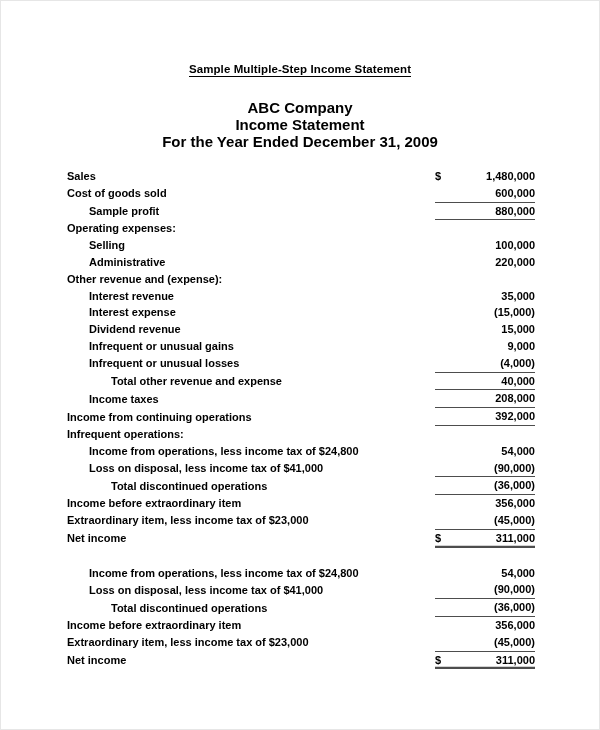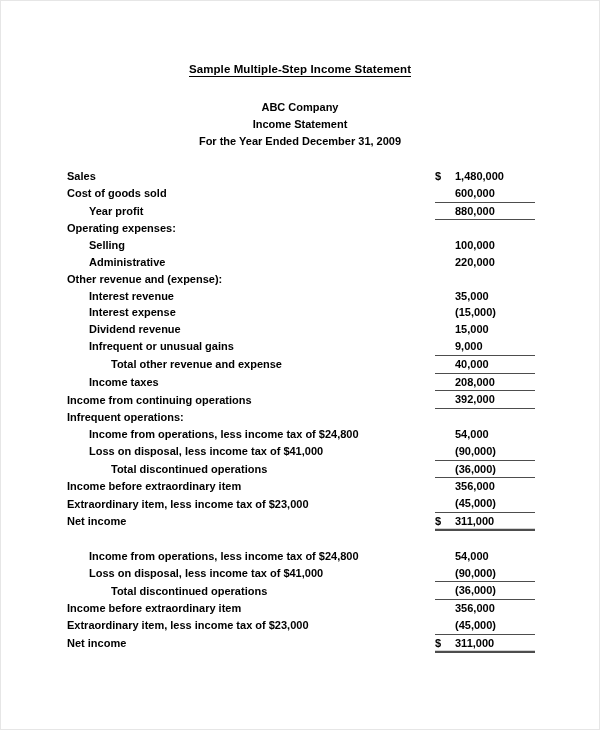--- a/index.html
+++ b/index.html
@@ -31,21 +31,21 @@
     font-weight: bold;
     letter-spacing: .1px;
     margin-top: 62px;
   }
   .doc-title span {
     border-bottom: 1.6px solid #000;
     padding-bottom: 1px;
   }
   .company-block {
     text-align: center;
-    font-size: 11px;
+    font-size: 15px;
     font-weight: bold;
     line-height: 17px;
     margin-top: 24px;
   }
 
   
   table.stmt {
     margin: 18px 0 0 66px;
     border-collapse: collapse;
     width: 468px;
@@ -55,21 +55,21 @@
     font-size: 11px;
     font-weight: bold;
     padding: 0;
     height: 16.8px;
     line-height: 16.8px;
     vertical-align: bottom;
     white-space: nowrap;
   }
   td.label   { width: 368px; }
   td.cur     { width: 20px; text-align: left; padding-left: 6px; }
-  td.amt     { width: 80px; text-align: left; padding-right: 2px; }
+  td.amt     { width: 80px; text-align: right; padding-right: 2px; }
 
   
   .ind0 { padding-left: 0px  !important; }
   .ind1 { padding-left: 22px !important; }
   .ind2 { padding-left: 44px !important; }
 
   
   tr.rule-top td.cur,
   tr.rule-top td.amt { border-top: 1.4px solid #4d4d4d; }
 
@@ -105,21 +105,21 @@
           <td class="label ind0">Sales</td>
           <td class="cur">$</td>
           <td class="amt">1,480,000</td>
         </tr>
         <tr>
           <td class="label ind0">Cost of goods sold</td>
           <td class="cur"></td>
           <td class="amt">600,000</td>
         </tr>
         <tr class="rule-top rule-bottom">
-          <td class="label ind1">Year profit</td>
+          <td class="label ind1">Sample profit</td>
           <td class="cur"></td>
           <td class="amt">880,000</td>
         </tr>
         <tr>
           <td class="label ind0">Operating expenses:</td>
           <td class="cur"></td>
           <td class="amt"></td>
         </tr>
         <tr>
           <td class="label ind1">Selling</td>
@@ -148,20 +148,25 @@
         </tr>
         <tr>
           <td class="label ind1">Dividend revenue</td>
           <td class="cur"></td>
           <td class="amt">15,000</td>
         </tr>
         <tr>
           <td class="label ind1">Infrequent or unusual gains</td>
           <td class="cur"></td>
           <td class="amt">9,000</td>
+        </tr>
+        <tr>
+          <td class="label ind1">Infrequent or unusual losses</td>
+          <td class="cur"></td>
+          <td class="amt">(4,000)</td>
         </tr>
         <tr class="rule-top rule-bottom">
           <td class="label ind2">Total other revenue and expense</td>
           <td class="cur"></td>
           <td class="amt">40,000</td>
         </tr>
         <tr>
           <td class="label ind1">Income taxes</td>
           <td class="cur"></td>
           <td class="amt">208,000</td>

